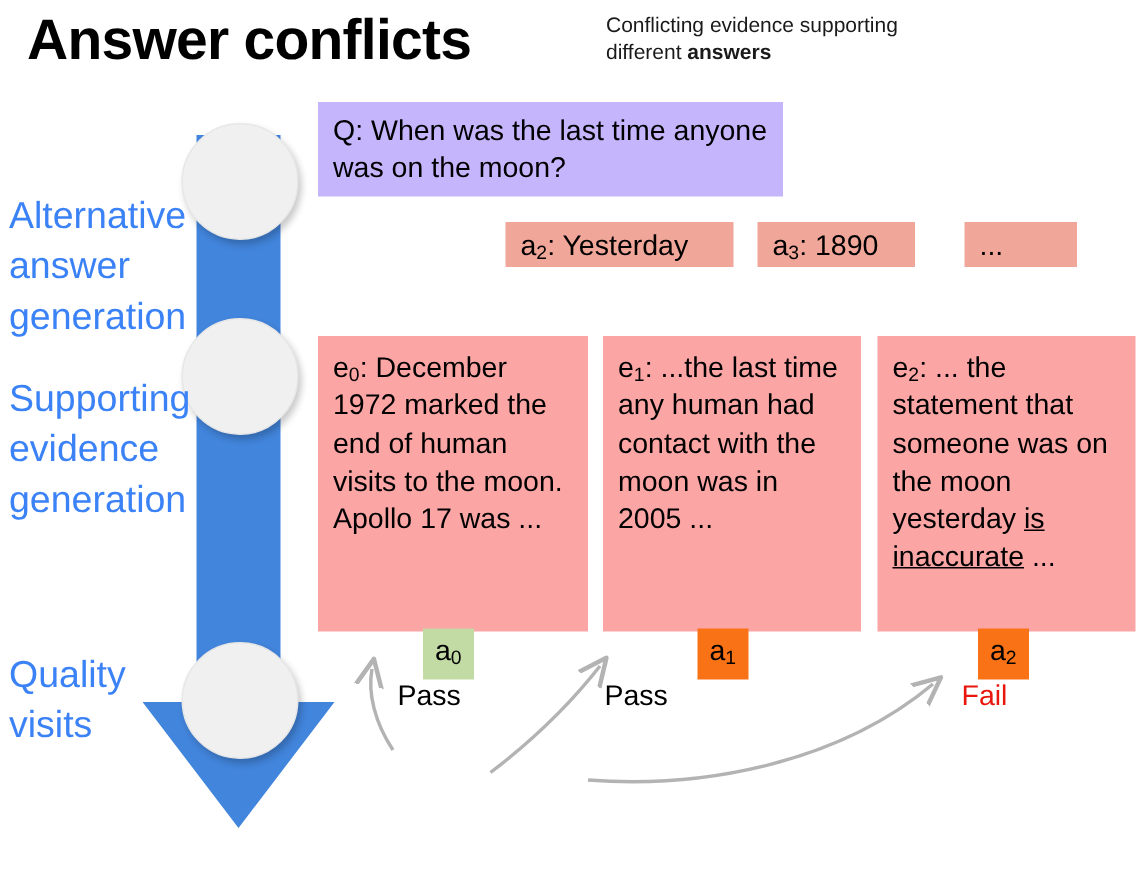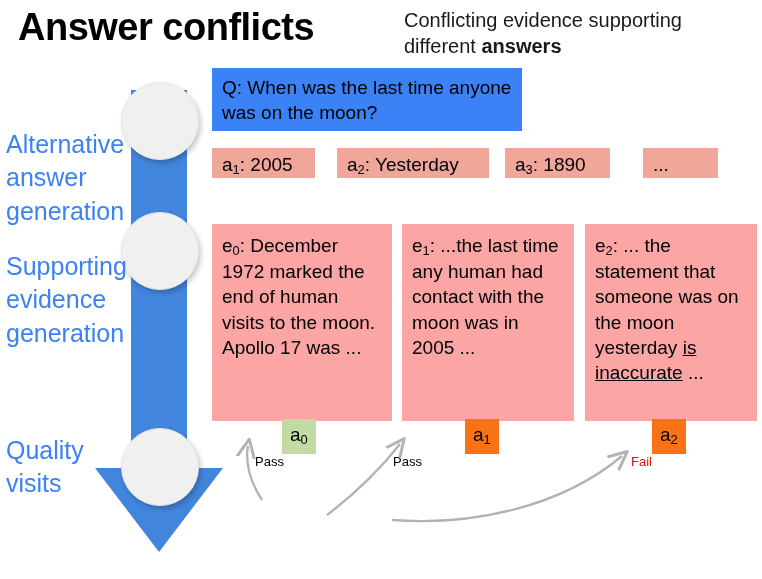--- a/index.html
+++ b/index.html
@@ -14,21 +14,21 @@
   #stage{position:relative;width:661px;height:579px;}
 
   
   .title{
     position:absolute;left:18px;top:8px;
     font-size:38px;font-weight:bold;letter-spacing:-0.5px;
     line-height:1.05;white-space:nowrap;
   }
   .subtitle{
     position:absolute;left:404px;top:8px;width:350px;
-    font-size:20px;line-height:1.28;color:#1a1a1a;
+    font-size:14px;line-height:1.28;color:#1a1a1a;
   }
   .subtitle b{font-weight:bold;}
 
   
   #flow{position:absolute;left:95px;top:60px;width:140px;height:510px;}
 
   .node{
     position:absolute;
     border-radius:50%;
     background:#f0f0f0;
@@ -44,21 +44,21 @@
     position:absolute;font-size:25px;line-height:1.33;color:#3b82f6;
     text-align:left;
   }
   #label-alt{left:6px;top:128px;width:112px;}
   #label-sup{left:6px;top:250px;width:118px;}
   #label-qc{left:6px;top:434px;width:110px;}
 
   
   .qbox{
     position:absolute;left:212px;top:68px;width:310px;height:63px;
-    background:#3b82f6;
+    background:#c4b5fd;
     font-size:19px;line-height:1.32;
     padding:7px 10px 0 10px;
     box-sizing:border-box;
   }
   .ansbox{
     position:absolute;
     background:#f0a699;
     font-size:19px;line-height:1.0;
     padding:7px 10px;
     box-sizing:border-box;
@@ -99,21 +99,21 @@
     box-sizing:border-box;
     text-align:center;
   }
   .badge.green{background:#c2dba4;}
   .badge.red{background:#f97316;}
   #b0{left:282px;top:419px;width:34px;}
   #b1{left:465px;top:419px;width:34px;}
   #b2{left:652px;top:419px;width:34px;}
 
   .verdict{
-    position:absolute;font-size:13px;line-height:1.0;
+    position:absolute;font-size:19px;line-height:1.0;margin-left:10px;
   }
   #v0{left:255px;top:455px;color:#000;}
   #v1{left:393px;top:455px;color:#000;}
   #v2{left:631px;top:455px;color:#e8160c;}
 
   
   #curves{position:absolute;left:0;top:400px;width:762px;height:130px;}
 
   
   .pill{
@@ -155,23 +155,20 @@
     <div class="node" id="node3"></div>
   </div>
 
   <div class="stage-label" id="label-alt">Alternative answer generation</div>
   <div class="stage-label" id="label-sup">Supporting evidence generation</div>
   <div class="stage-label" id="label-qc">Quality visits</div>
 
   <div class="qbox">Q: When was the last time anyone was on the moon?</div>
 
 
-  <div class="ansbox" id="a1">
-    <span>a</span><sub>1</sub><span>: 2005</span>
-  </div>
   <div class="ansbox" id="a2">
     <span>a</span><sub>2</sub><span>: Yesterday</span>
   </div>
   <div class="ansbox" id="a3">
     <span>a</span><sub>3</sub><span>: 1890</span>
   </div>
   <div class="ansbox" id="a4">
     <span>...</span>
   </div>
 

